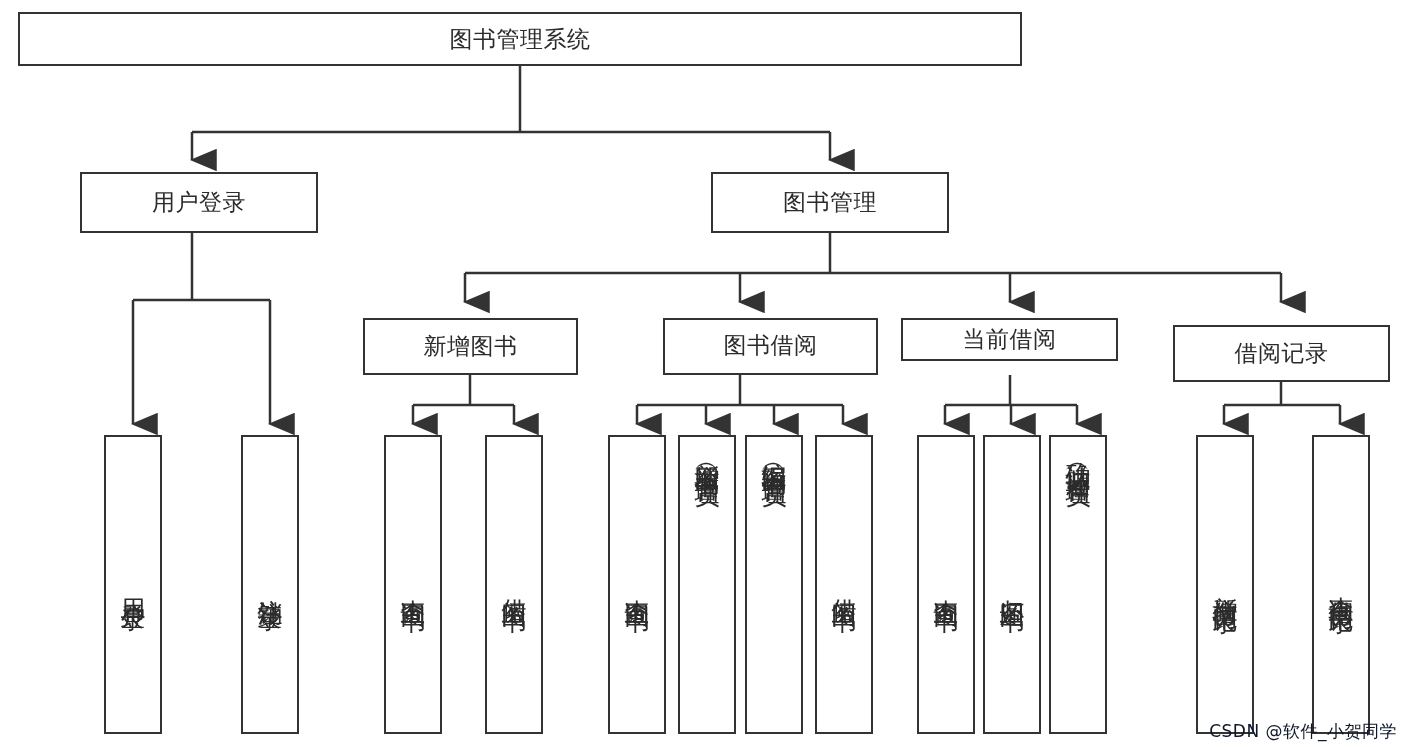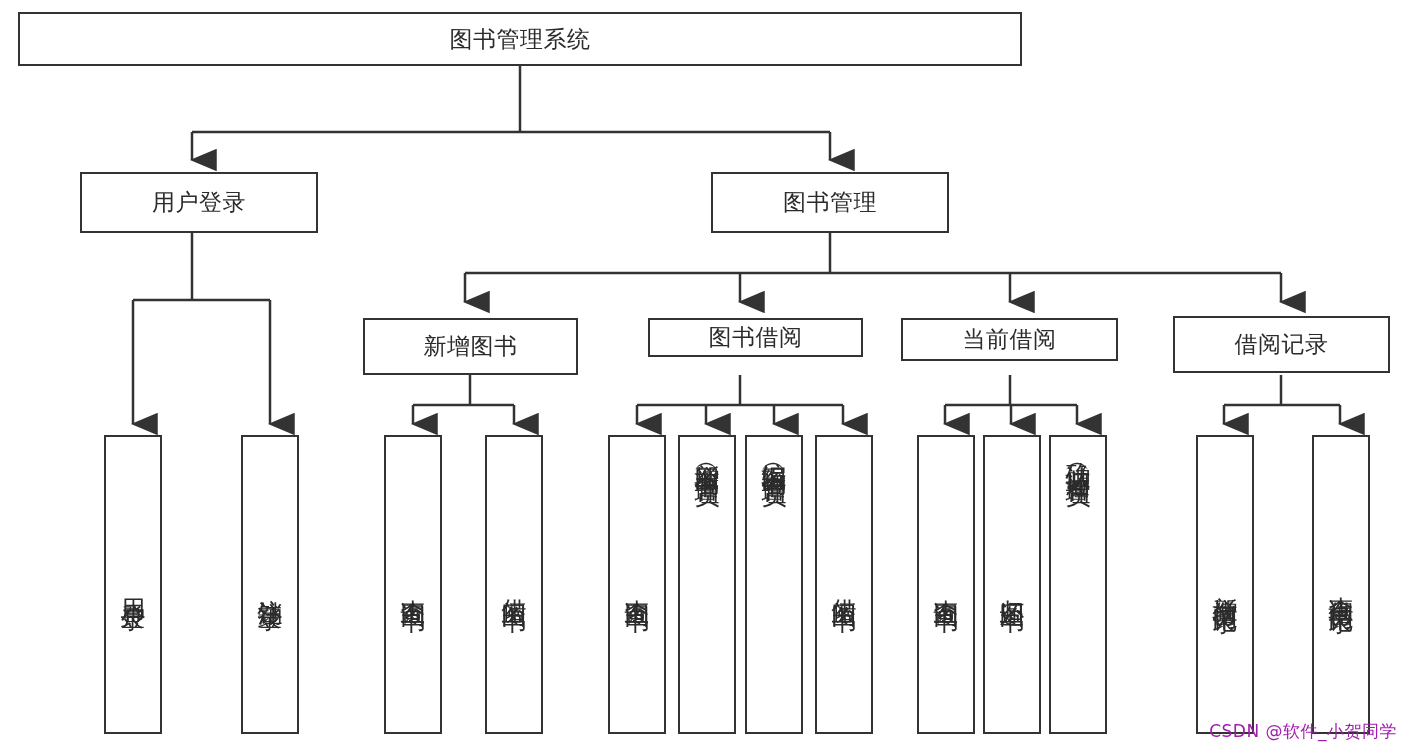--- a/index.html
+++ b/index.html
@@ -72,21 +72,21 @@
     fill: none;
   }
   .arrow-head {
     fill: #333333;
   }
   .watermark {
     position: absolute;
     right: 8px;
     bottom: 4px;
     font-size: 17px;
-    color: #a21caf;
+    color: #0f172a;
     white-space: nowrap;
     letter-spacing: 0.5px;
   }
 </style>
 </head>
 <body>
 
 <div id="canvas">
 
   <svg class="links" viewBox="0 0 1405 747" xmlns="http://www.w3.org/2000/svg">
@@ -144,27 +144,27 @@
   <div class="node horiz" style="left:80px; top:172px; width:238px; height:61px;">
     <span class="node-label">用户登录</span>
   </div>
   <div class="node horiz" style="left:711px; top:172px; width:238px; height:61px;">
     <span class="node-label">图书管理</span>
   </div>
 
   <div class="node horiz" style="left:363px; top:318px; width:215px; height:57px;">
     <span class="node-label">新增图书</span>
   </div>
-  <div class="node horiz" style="left:648px; top:318px; width:215px; height:39px;">
+  <div class="node horiz" style="left:663px; top:318px; width:215px; height:57px;font-family:Liberation Serif, serif;">
     <span class="node-label">图书借阅</span>
   </div>
   <div class="node horiz" style="left:901px; top:318px; width:217px; height:43px;">
     <span class="node-label">当前借阅</span>
   </div>
-  <div class="node horiz" style="left:1173px; top:316px; width:217px; height:57px;">
+  <div class="node horiz" style="left:1173px; top:325px; width:217px; height:57px;">
     <span class="node-label">借阅记录</span>
   </div>
 
   <div class="node vert mid" style="left:104px; top:435px; width:58px; height:299px;">
     <span class="node-label">用户登录</span>
   </div>
   <div class="node vert mid" style="left:241px; top:435px; width:58px; height:299px;">
     <span class="node-label">注销登录</span>
   </div>
 

